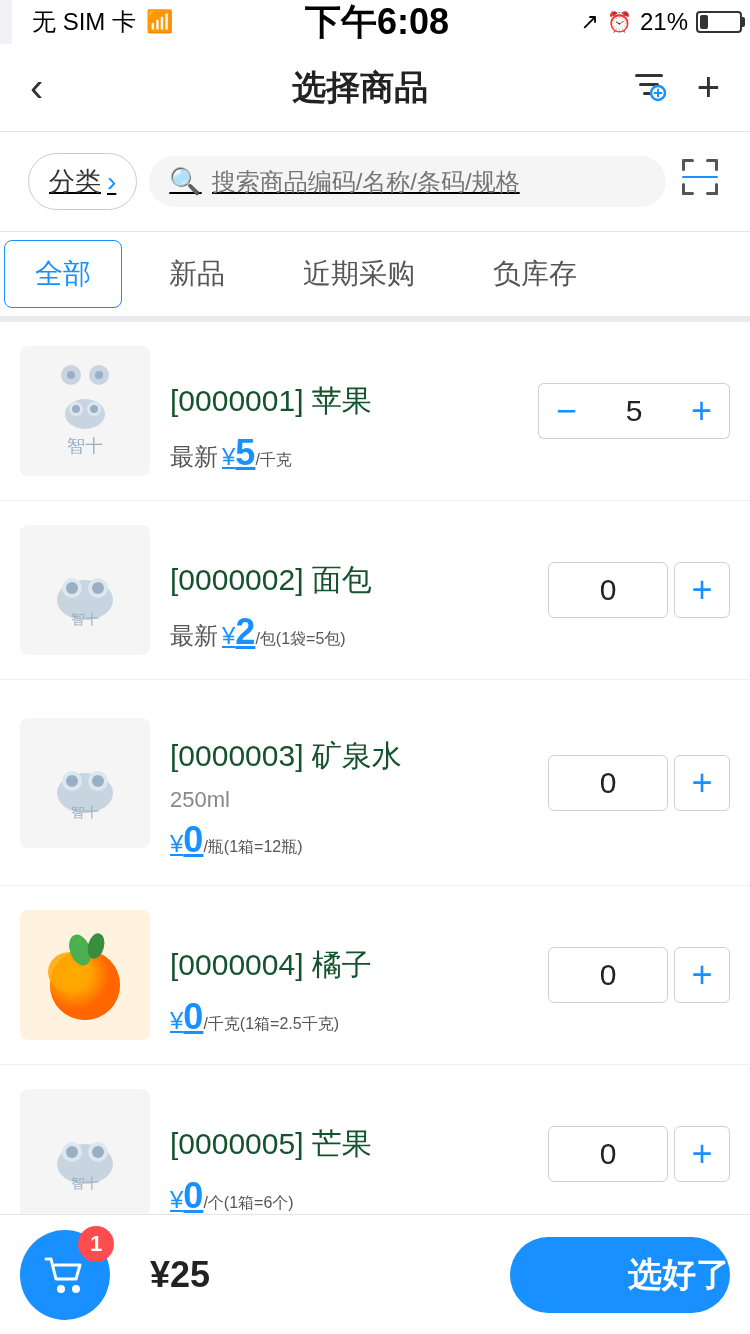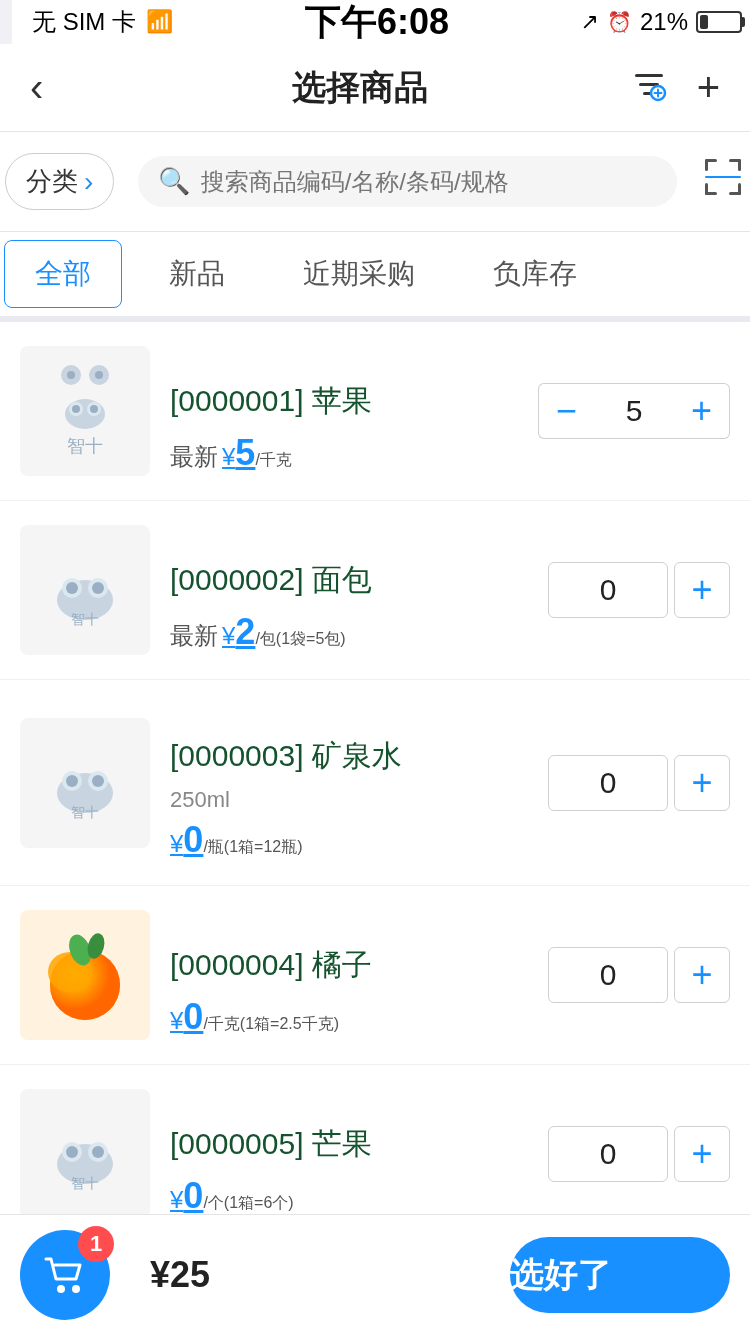--- a/index.html
+++ b/index.html
@@ -76,23 +76,24 @@
       display: flex; align-items: center; gap: 30px;
     }
 
     
     .search-bar {
       width: 750px;
       height: 100px;
       background: #fff;
       display: flex;
       align-items: center;
-      padding: 0 5px;
-      gap: 24px;
+      padding: 0 28px;
+      gap: 12px;
       border-bottom: 1px solid #e5e5e5;
+      text-decoration: underline;
     }
     .category-btn {
       display: flex; align-items: center; gap: 6px;
       border: 1px solid #ccc;
       border-radius: 30px;
       padding: 10px 20px;
       font-size: 26px;
       color: #333;
       white-space: nowrap;
       cursor: pointer;
@@ -279,21 +280,21 @@
       font-weight: 600;
       display: flex; align-items: center; justify-content: center;
     }
     .cart-total {
       font-size: 36px; font-weight: 600; color: #222; margin-left: 20px;
     }
     .confirm-btn {
       width: 220px; height: 76px;
       background: #1890ff;
       border-radius: 50px;
-      display: flex; align-items: center; justify-content: flex-start;
+      display: flex; align-items: center; justify-content: flex-end;
       font-size: 34px;
       color: #fff;
       font-weight: 600;
       cursor: pointer;
     }
   </style>
 </head>
 <body>
 
 <div class="status-bar">

